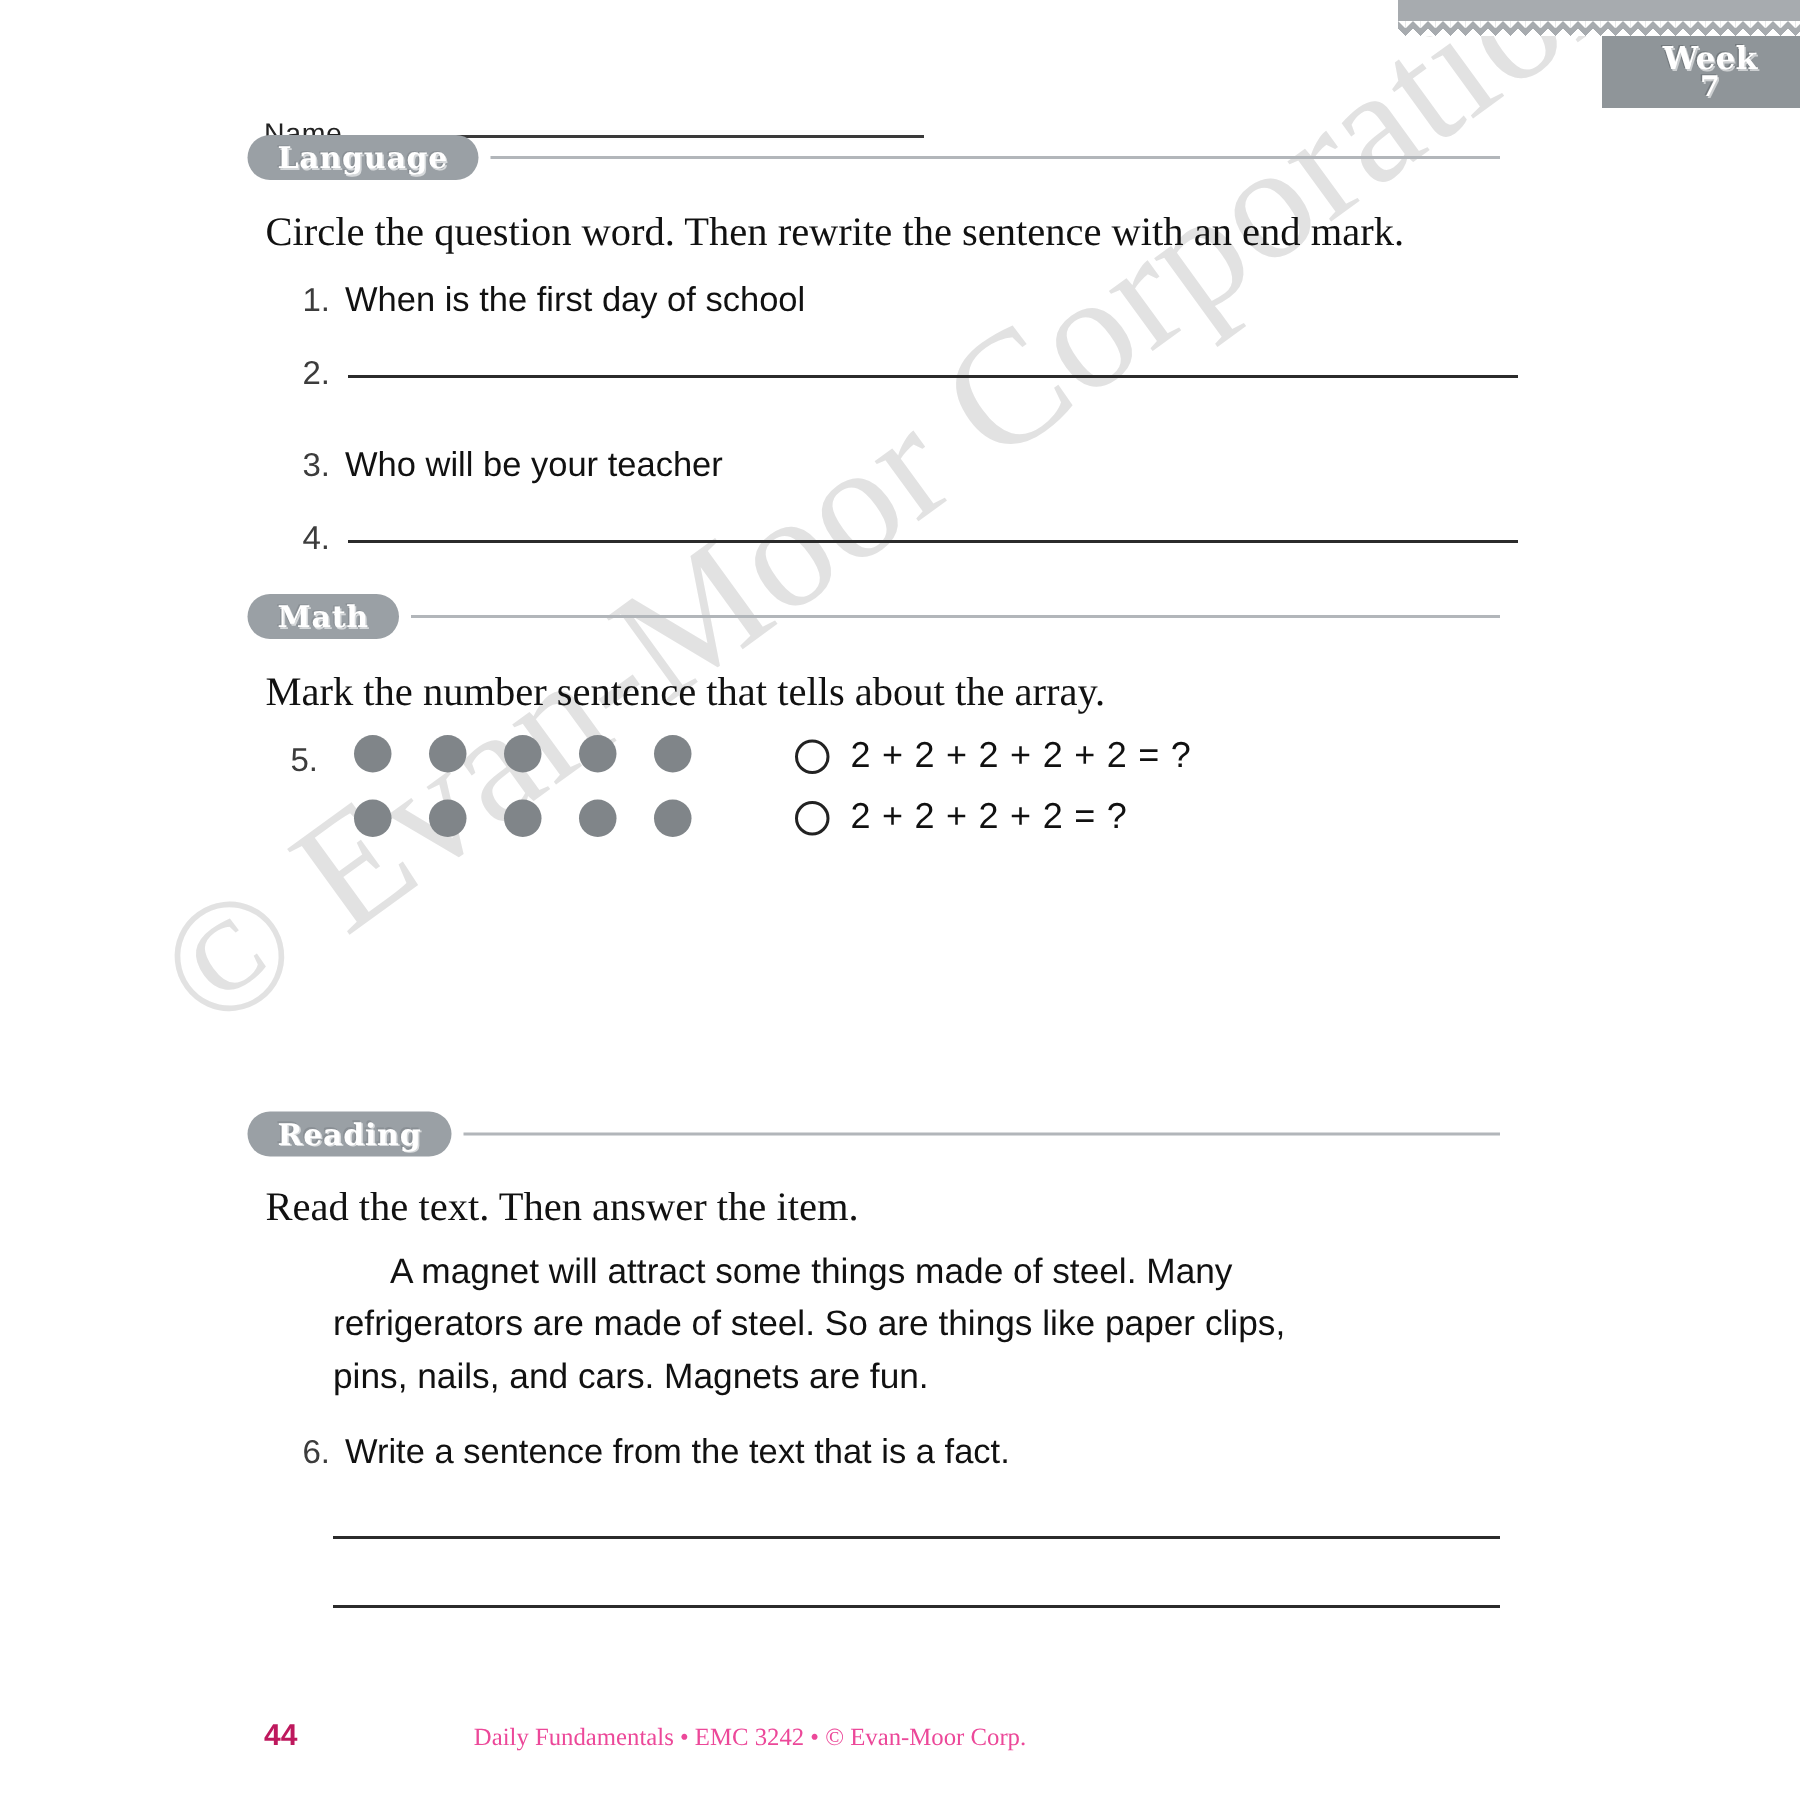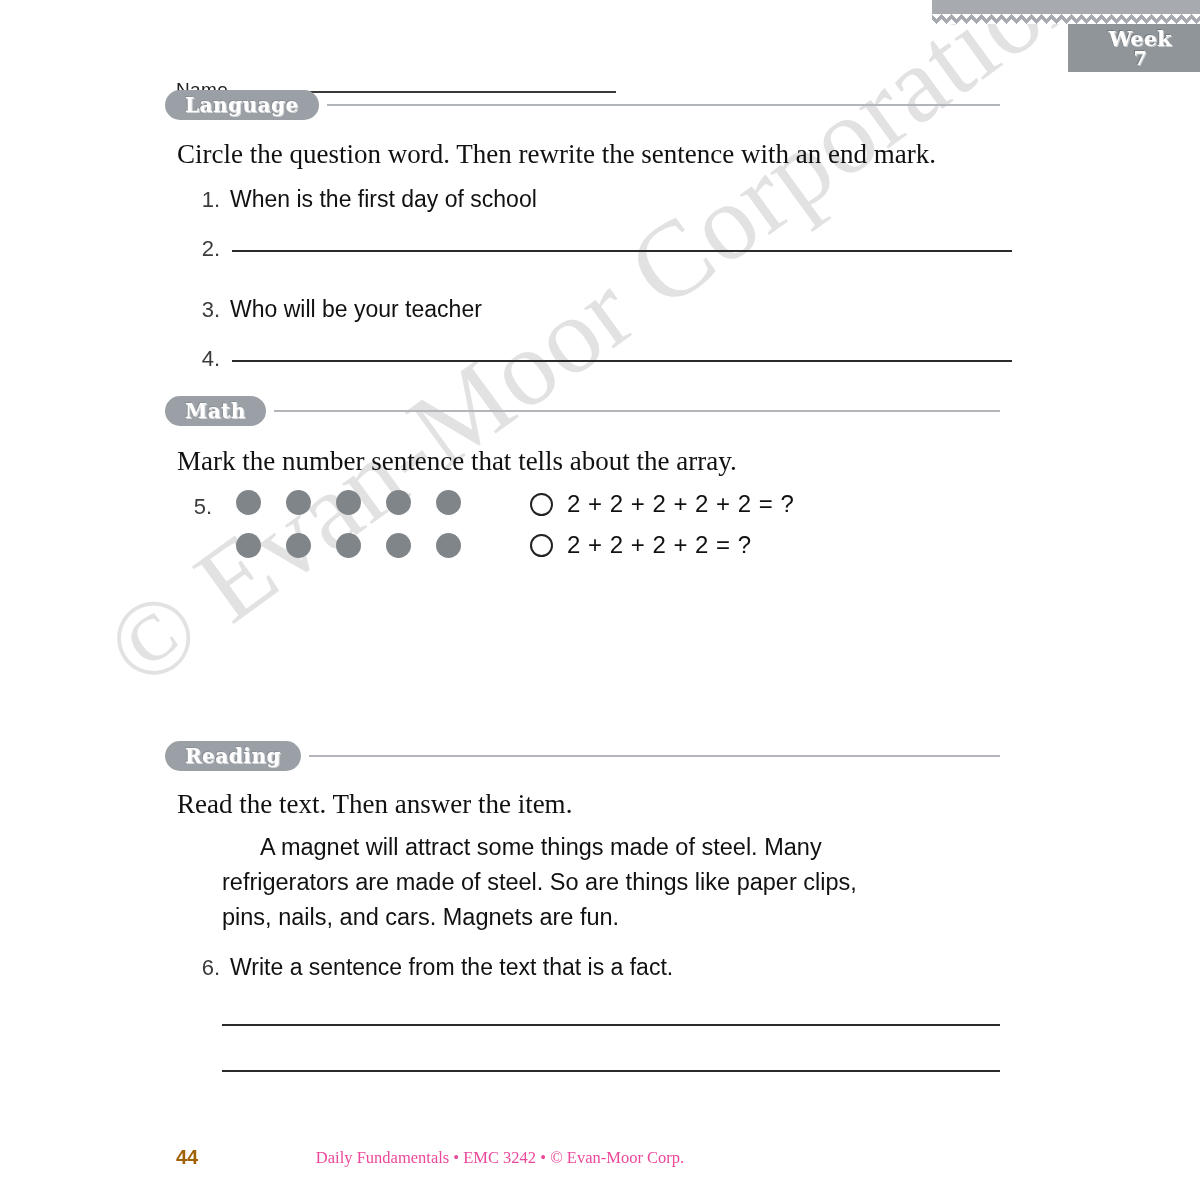--- a/index.html
+++ b/index.html
@@ -280,21 +280,21 @@
   }
 
   
   #page-number {
     position: absolute;
     left: 176px;
     top: 1146px;
     font-family: "Liberation Sans", sans-serif;
     font-weight: bold;
     font-size: 20px;
-    color: #a16207;
+    color: #be185d;
   }
   #footer-credit {
     position: absolute;
     left: 0;
     top: 1148px;
     width: 1000px;
     text-align: center;
     font-family: Liberation Serif, serif;
     font-size: 16.5px;
     color: #ec4899;

